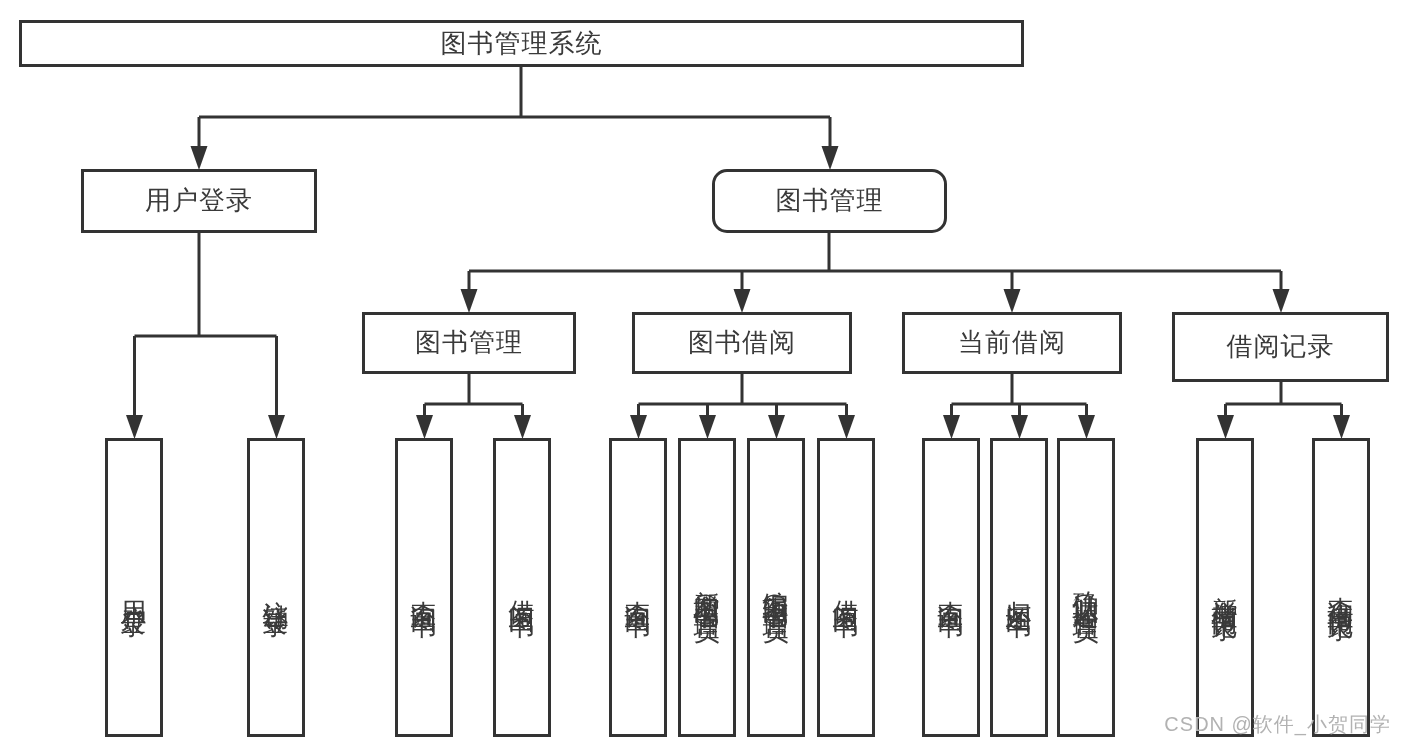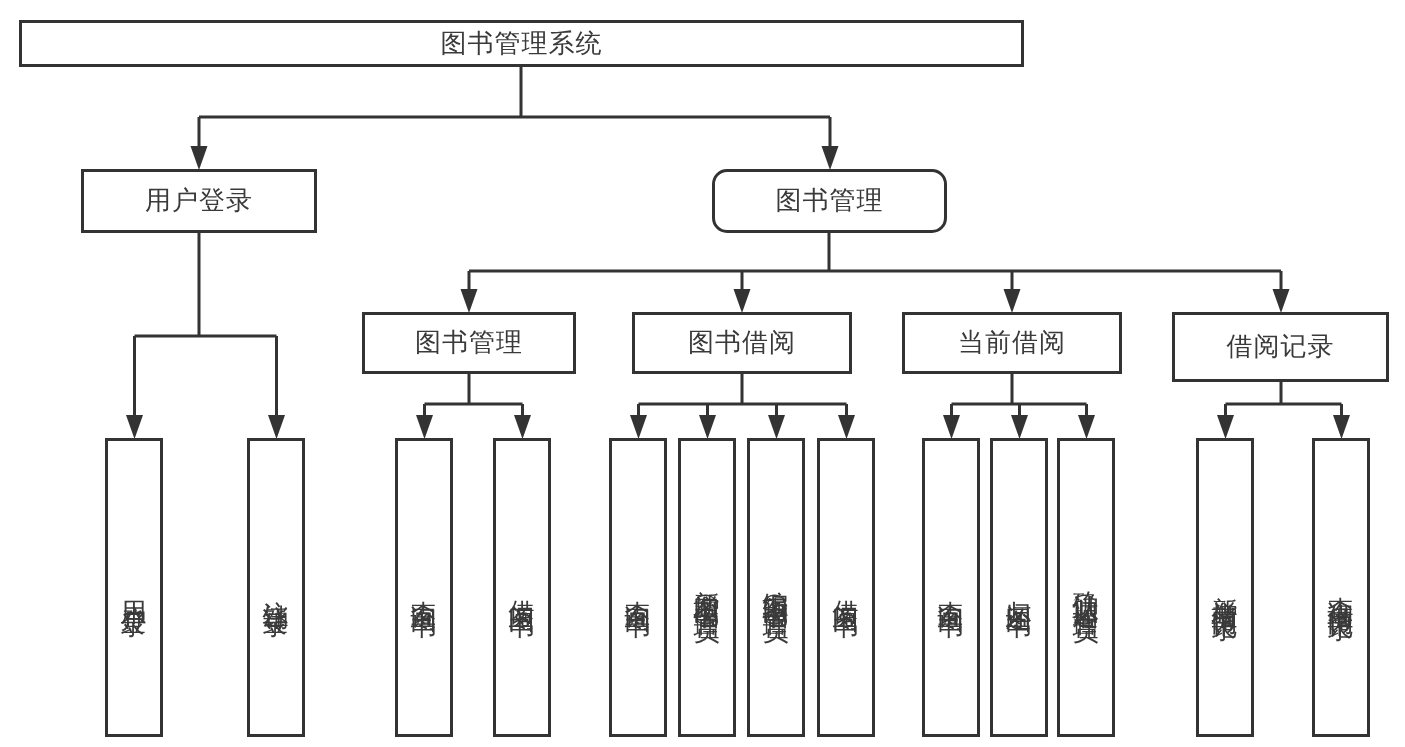--- a/index.html
+++ b/index.html
@@ -185,14 +185,15 @@
   <div class="node v leaf n-l4-10">
     <span class="lbl">确认归还（管理员）</span>
   </div>
   <div class="node v leaf n-l4-11">
     <span class="lbl">新增借阅记录</span>
   </div>
   <div class="node v leaf n-l4-12">
     <span class="lbl">查询借阅记录</span>
   </div>
 
+  <div class="watermark">CSDN @软件_小贺同学</div>
 
 </div>
 
 </body></html>

